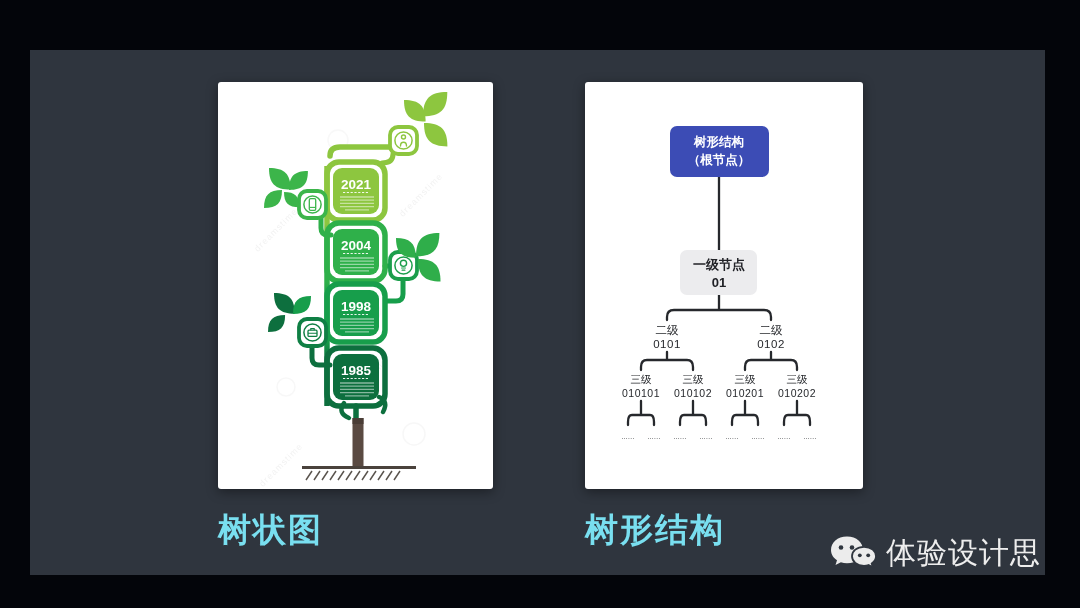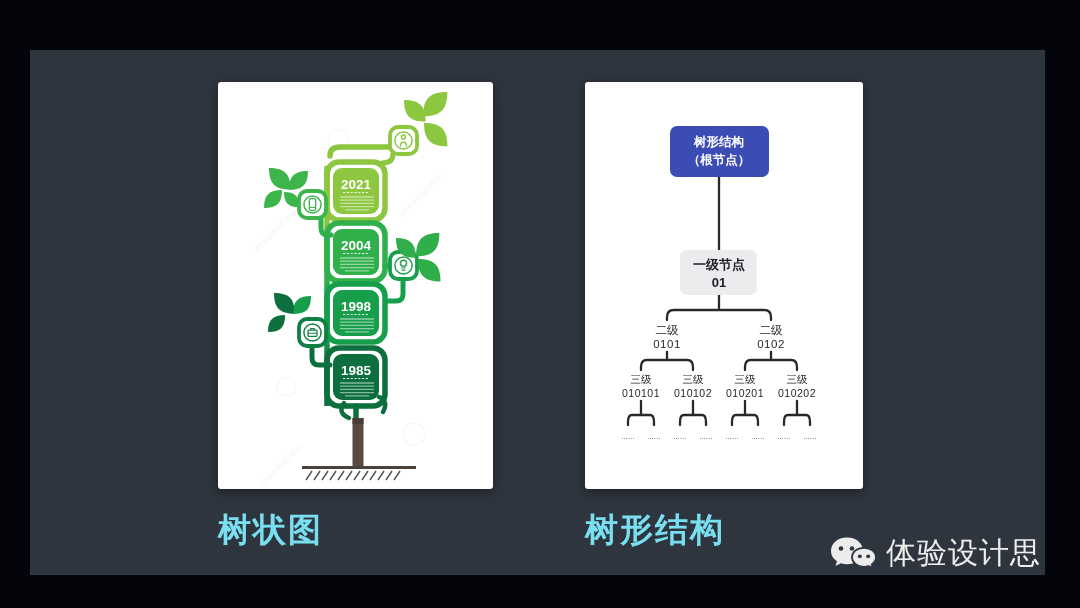--- a/index.html
+++ b/index.html
@@ -6,21 +6,21 @@
   body{width:1080px;height:608px;overflow:hidden;font-family:"Liberation Sans",sans-serif;}
   .slide{position:relative;width:1080px;height:608px;background:#03050a;}
   .panel{position:absolute;left:30px;top:50px;width:1015px;height:525px;background:#2f353e;}
   .card{position:absolute;top:32px;background:#fff;border-radius:3px;box-shadow:0 3px 12px rgba(0,0,0,.4);}
   .card.left-card{left:188px;width:275px;height:407px;}
   .card.right-card{left:555px;width:278px;height:407px;}
   .card svg{display:block;width:100%;height:100%;}
   .card-label{position:absolute;top:458px;font-size:33px;font-weight:700;color:#79dff0;letter-spacing:2px;}
   .card-label.ll{left:188px;width:275px;}
   .card-label.rl{left:555px;width:278px;}
-  .footer{position:absolute;right:4px;top:483px;display:flex;align-items:center;gap:8px;}
+  .footer{position:absolute;right:4px;top:483px;display:flex;gap:8px;}
   .brand{font-size:30px;color:#ededed;font-weight:500;letter-spacing:1px;}
   .yr{font-weight:700;font-size:13.5px;fill:#ffffff;}
   .cn{fill:#ffffff;font-size:12.5px;font-weight:600;}
   .n1{fill:#202126;font-size:13px;font-weight:700;}
   .n2{fill:#26282c;font-size:11.5px;font-weight:500;}
   .n3{fill:#26282c;font-size:10.5px;font-weight:500;}
   .code{letter-spacing:.5px;}
   .dots{fill:#26282c;font-size:6.5px;letter-spacing:.4px;}
   .wm{fill:#9a9a9a;opacity:.13;font-size:9px;letter-spacing:1px;}
   text{text-anchor:middle;font-family:"Liberation Sans",sans-serif;}

